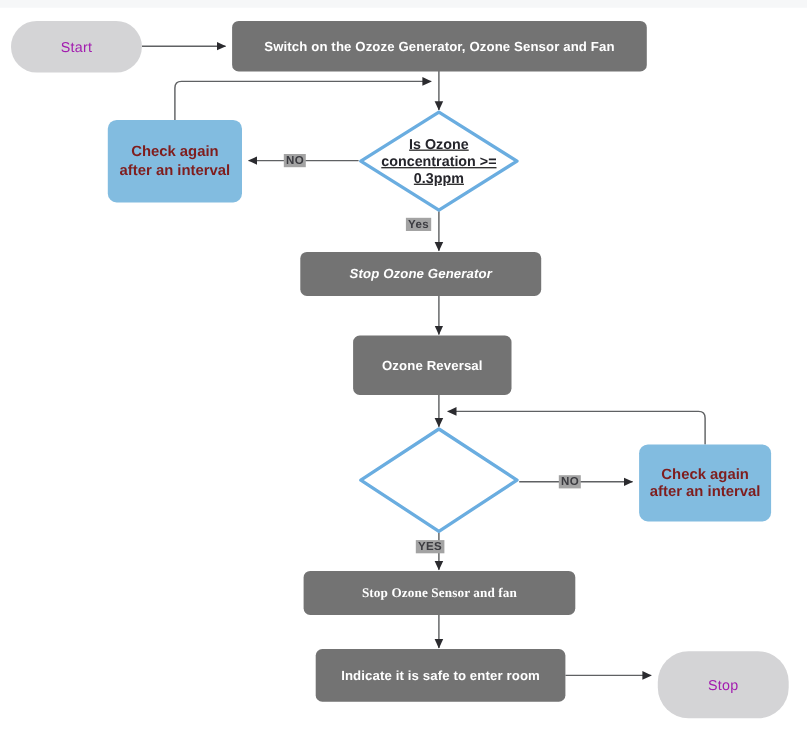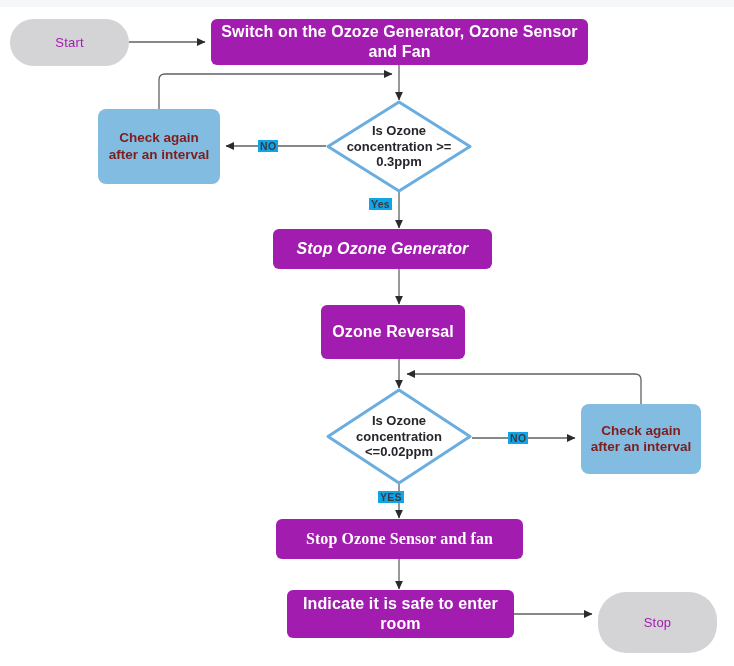--- a/index.html
+++ b/index.html
@@ -48,40 +48,41 @@
     background: #d4d4d6;
     color: #a21caf;
     border-radius: 28px;
     font-size: 13px;
     font-weight: normal;
     letter-spacing: 0.2px;
     text-align: center;
   }
   
   .process {
-    background: #a21caf;
+    background: #737373;
     color: #ffffff;
     border-radius: 6px;
-    font-size: 16px;
+    font-size: 12px;
     font-weight: bold;
     padding: 20px 10px;
     letter-spacing: 0.1px;
   }
   
   .loopbox {
     background: #82bce0;
     color: #7f1d1d;
     border-radius: 8px;
     font-size: 13.5px;
     font-weight: bold;
     padding: 4px 8px;
   }
   
   .decision {
     background: transparent;
+    text-decoration: underline;
   }
   .decision svg {
     position: absolute;
     left: 0;
     top: 0;
   }
   .decision .dlabel {
     position: relative;
     z-index: 2;
     font-size: 13px;
@@ -90,21 +91,21 @@
     width: 100%;
     padding: 0 14px;
     box-sizing: border-box;
     line-height: 1.2;
   }
   .edge-label {
     position: absolute;
     font-size: 10.5px;
     font-weight: bold;
     color: #3b3b40;
-    background: #0ea5e9;
+    background: #a3a3a3;
     padding: 0 2px;
     white-space: nowrap;
     letter-spacing: 0.3px;
   }
 </style>
 </head>
 <body>
 
 <div id="canvas">
 
@@ -176,21 +177,20 @@
   </div>
 
   <div class="node process" style="left:321px; top:305px; width:144px; height:54px;">
     <span>Ozone Reversal</span>
   </div>
 
   <div class="node decision" style="left:326px; top:388px; width:146px; height:97px;">
     <svg width="146" height="97" viewBox="0 0 146 97" xmlns="http://www.w3.org/2000/svg">
       <polygon points="73,2 144,48.5 73,95 2,48.5" fill="#ffffff" stroke="#6aade0" stroke-width="3" stroke-linejoin="round"></polygon>
     </svg>
-    <span class="dlabel">Is Ozone concentration &lt;=0.02ppm</span>
   </div>
 
   <div class="node loopbox" style="left:581px; top:404px; width:120px; height:70px;">
     <span>Check again after an interval</span>
   </div>
 
   <div class="node process" style="left:276px; top:519px; width:247px; height:39px;font-family:Liberation Serif, serif;">
     <span>Stop Ozone Sensor and fan</span>
   </div>
 

